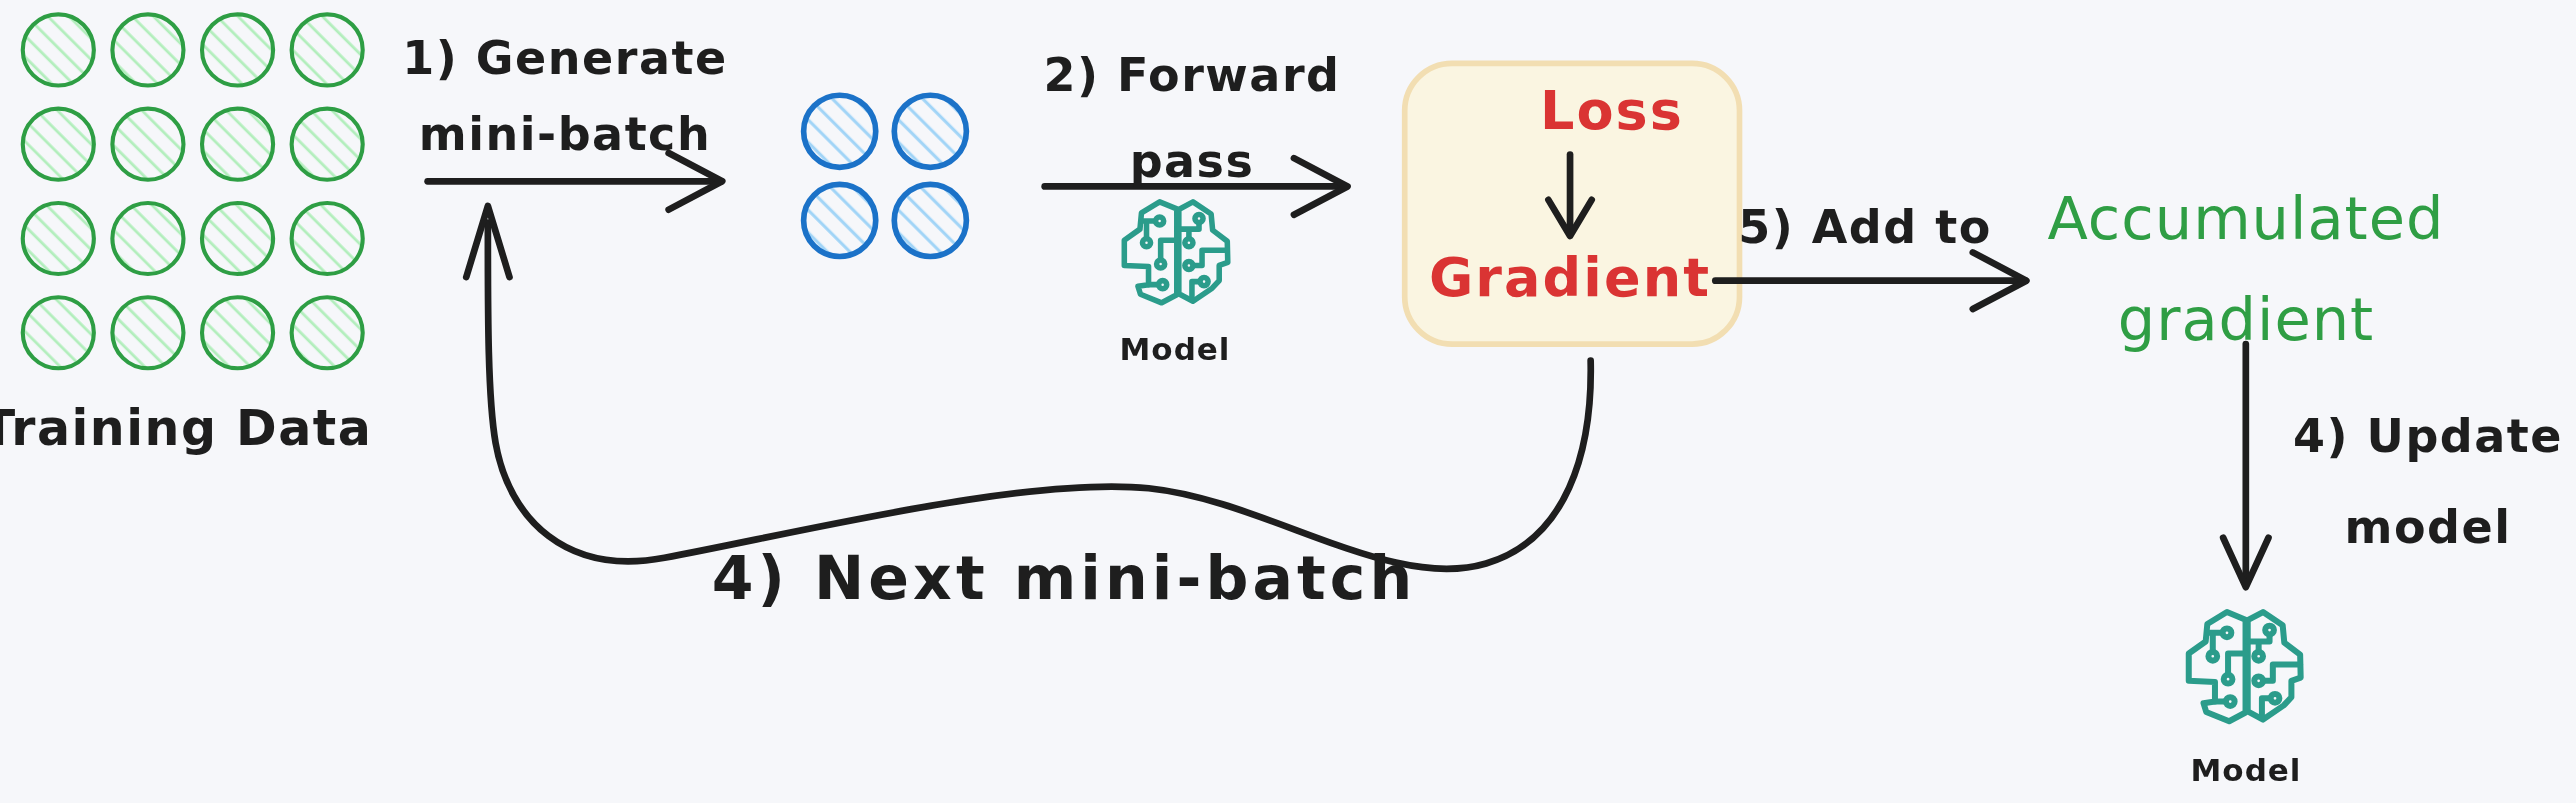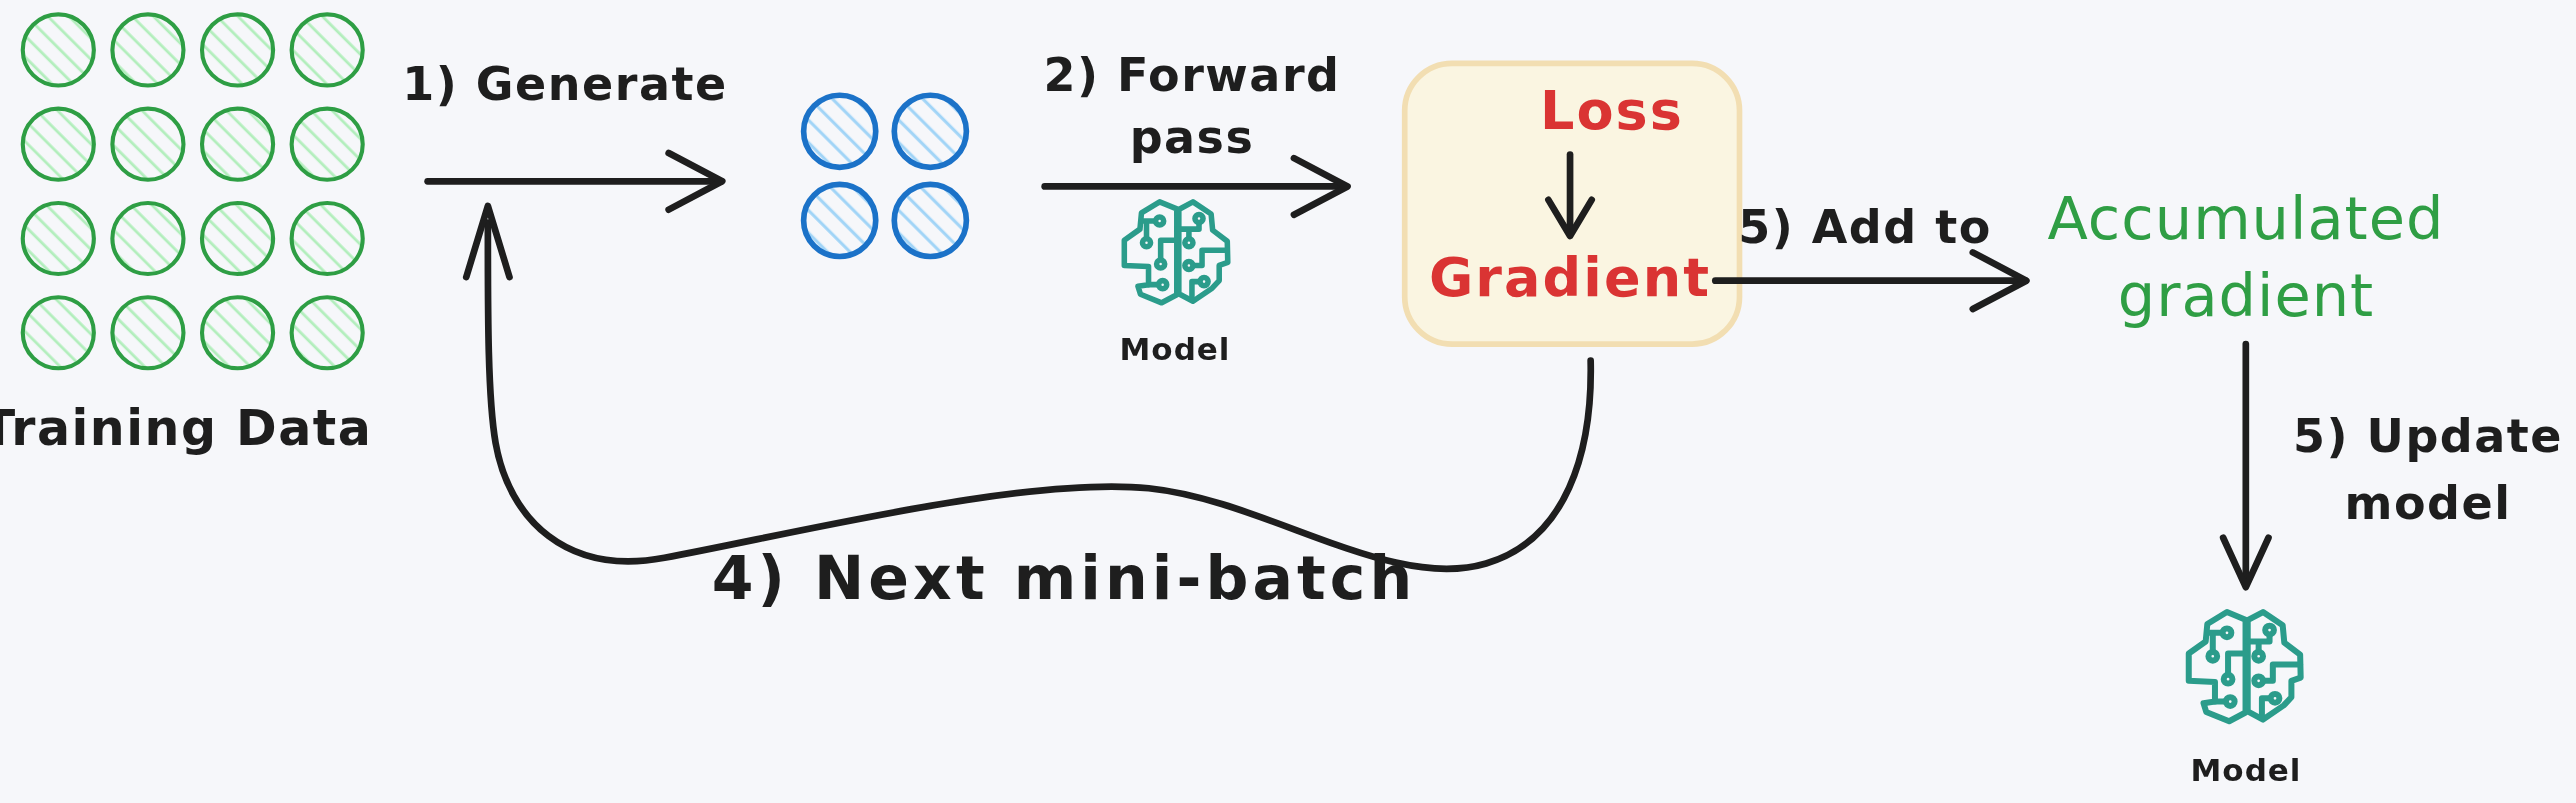--- a/index.html
+++ b/index.html
@@ -7,21 +7,21 @@
     --blue:#1b72c8; --blue-hatch:#a0d4f7; --green-circle:#2e9e44; --green-hatch:#b2eebc;
     --box-fill:#faf5e1; --box-border:#f2deb2; --bg:#f6f7fa;
   }
   html,body{margin:0;padding:0;}
   body{background:var(--bg);font-family:"DejaVu Sans","Liberation Sans",sans-serif;}
   #canvas{position:relative;width:2590px;height:803px;background:var(--bg);overflow:hidden;}
   #scene{position:absolute;left:0;top:0;}
 
   .label{position:absolute;transform:translate(-50%,-50%);color:var(--ink);
          font-weight:600;letter-spacing:1.5px;white-space:nowrap;text-align:center;}
-  .label .ln{white-space:nowrap;}
+  .label .ln{white-space:nowrap;margin-top:24px;}
 
   .step{font-size:46px;line-height:52px;}
   #lbl-step2{line-height:62px;text-align:center;}
   #lbl-step5{line-height:67px;}
   #lbl-training{font-size:49px;}
   #lbl-step4{font-size:60px;letter-spacing:4.1px;}
   #lbl-loss,#lbl-gradient{font-size:54px;font-weight:700;color:var(--red);letter-spacing:2.1px;}
   #lbl-accum{font-size:59px;line-height:77px;font-weight:400;color:var(--green-text);letter-spacing:1px;}
   .model-label{font-size:31px;letter-spacing:1px;}
 
@@ -134,20 +134,21 @@
     </g>
 
     <use href="#brainIcon" transform="translate(2163,388) scale(1.96)"></use>
     <use href="#brainIcon" transform="translate(4228,1184) scale(2.12)"></use>
   </svg>
 
   <div class="label" id="lbl-training" style="left:177px;top:428px;">Training Data</div>
 
   <div class="label step" id="lbl-step1" style="left:565px;top:84px;">
     <div class="ln">1) Generate</div>
+    <div class="ln">mini-batch</div>
   </div>
 
   <div class="label step" id="lbl-step2" style="left:1192px;top:106px;">
     <div class="ln">2) Forward</div>
     <div class="ln">pass</div>
   </div>
 
   <div class="label model-label" style="left:1175px;top:349px;">Model</div>
 
   <div class="label" id="lbl-loss" style="left:1573px;top:110px;margin-left:39px;">Loss</div>
@@ -155,21 +156,21 @@
   <div class="label" id="lbl-gradient" style="left:1570px;top:277px;">Gradient</div>
 
   <div class="label step" id="lbl-step3" style="left:1865px;top:227px;">5) Add to</div>
 
   <div class="label" id="lbl-accum" style="left:2246px;top:257px;">
     <div class="ln">Accumulated</div>
     <div class="ln">gradient</div>
   </div>
 
   <div class="label step" id="lbl-step5" style="left:2428px;top:470px;">
-    <div class="ln">5) Update</div>
+    <div class="ln">4) Update</div>
     <div class="ln">model</div>
   </div>
 
   <div class="label step" id="lbl-step4" style="left:1064px;top:578px;">4) Next mini-batch</div>
 
   <div class="label model-label" style="left:2246px;top:770px;">Model</div>
 
 </div>
 
 

